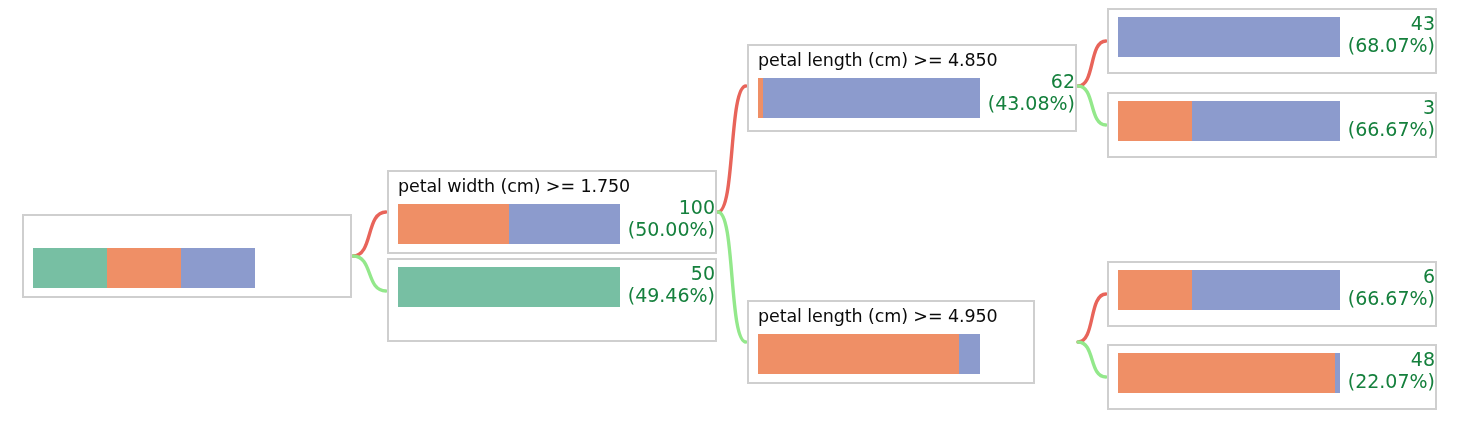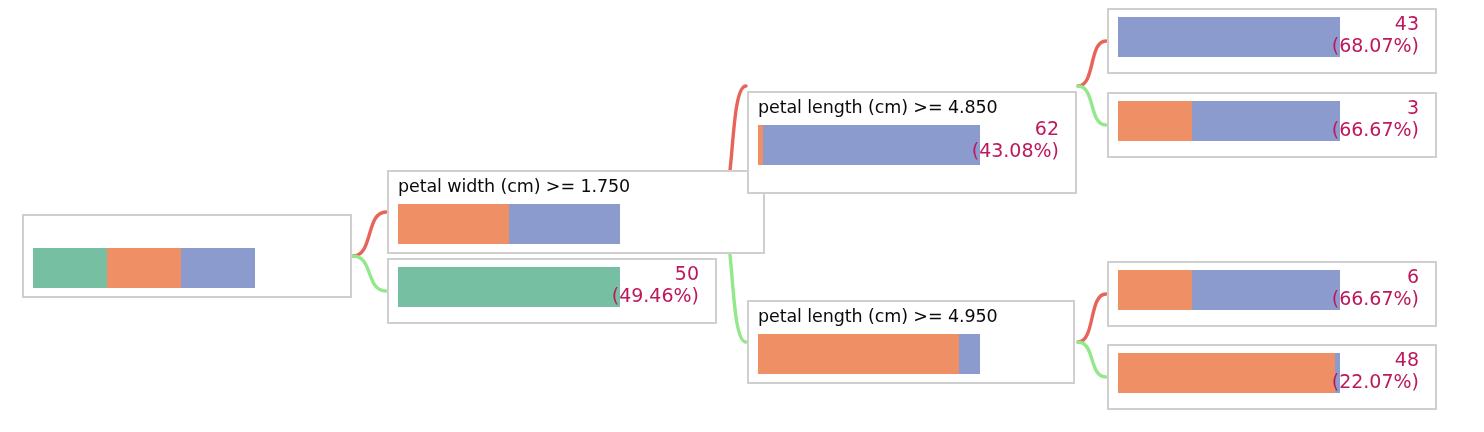--- a/index.html
+++ b/index.html
@@ -44,24 +44,24 @@
     overflow: hidden;
   }
   .seg {
     height: 100%;
   }
   .seg-setosa     { background: #77bfa3; }
   .seg-versicolor { background: #ef8f66; }
   .seg-virginica  { background: #8c9bcd; }
   .node-stats {
     position: absolute;
-    right: 16px;
+    right: 0;
     text-align: right;
     font-size: 19px;
-    color: #be185d;
+    color: #15803d;
     line-height: 1.16;
     white-space: nowrap;
   }
   .stat-count { display: block; }
   .stat-pct   { display: block; }
 </style>
 </head>
 <body>
 
 <div id="tree-canvas">
@@ -75,48 +75,52 @@
       <path d="M 1078 342 C 1095.36 342 1088.64 294 1106 294" fill="none" stroke="#e8645a" stroke-width="3.4" stroke-linecap="round"></path>
       <path d="M 1078 342 C 1095.36 342 1088.64 377 1106 377" fill="none" stroke="#93e88b" stroke-width="3.4" stroke-linecap="round"></path>
     </svg>
 <div class="node" style="left: 22px; top: 214px; width: 330px; height: 84px;">
       <div class="node-bar" style="left: 9px; top: 32px; width: 222px; height: 40px;">
         <div class="seg seg-setosa" style="width: 33.33%;"></div>
         <div class="seg seg-versicolor" style="width: 33.33%;"></div>
         <div class="seg seg-virginica" style="width: 33.33%;"></div>
       </div>
     </div>
-    <div class="node" style="left: 387px; top: 170px; width: 378px; height: 84px;">
+    <div class="node" style="left: 387px; top: 170px; width: 330px; height: 84px;">
       <div class="node-title">petal width (cm) &gt;= 1.750</div>
       <div class="node-bar" style="left: 9px; top: 32px; width: 222px; height: 40px;">
         <div class="seg seg-versicolor" style="width: 50%;"></div>
         <div class="seg seg-virginica" style="width: 50%;"></div>
       </div>
+      <div class="node-stats" style="top: 24px;">
+        <span class="stat-count">100</span>
+        <span class="stat-pct">(50.00%)</span>
+      </div>
     </div>
-    <div class="node" style="left: 387px; top: 258px; width: 330px; height: 66px;">
+    <div class="node" style="left: 387px; top: 258px; width: 330px; height: 84px;">
       <div class="node-bar" style="left: 9px; top: 7px; width: 222px; height: 40px;">
         <div class="seg seg-setosa" style="width: 100%;"></div>
       </div>
       <div class="node-stats" style="top: 2px;">
         <span class="stat-count">50</span>
         <span class="stat-pct">(49.46%)</span>
       </div>
     </div>
-    <div class="node" style="left: 747px; top: 44px; width: 330px; height: 103px; margin-top: 47px;">
+    <div class="node" style="left: 747px; top: 44px; width: 330px; height: 88px;">
       <div class="node-title">petal length (cm) &gt;= 4.850</div>
       <div class="node-bar" style="left: 9px; top: 32px; width: 222px; height: 40px;">
         <div class="seg seg-versicolor" style="width: 2.17%;"></div>
         <div class="seg seg-virginica" style="width: 97.83%;"></div>
       </div>
       <div class="node-stats" style="top: 24px;">
         <span class="stat-count">62</span>
         <span class="stat-pct">(43.08%)</span>
       </div>
     </div>
-    <div class="node" style="left: 747px; top: 300px; width: 328px; height: 84px;">
+    <div class="node" style="left: 747px; top: 300px; width: 288px; height: 84px;">
       <div class="node-title">petal length (cm) &gt;= 4.950</div>
       <div class="node-bar" style="left: 9px; top: 32px; width: 222px; height: 40px;">
         <div class="seg seg-versicolor" style="width: 90.74%;"></div>
         <div class="seg seg-virginica" style="width: 9.26%;"></div>
       </div>
     </div>
     <div class="node" style="left: 1107px; top: 8px; width: 330px; height: 66px;">
       <div class="node-bar" style="left: 9px; top: 7px; width: 222px; height: 40px;">
         <div class="seg seg-virginica" style="width: 100%;"></div>
       </div>

